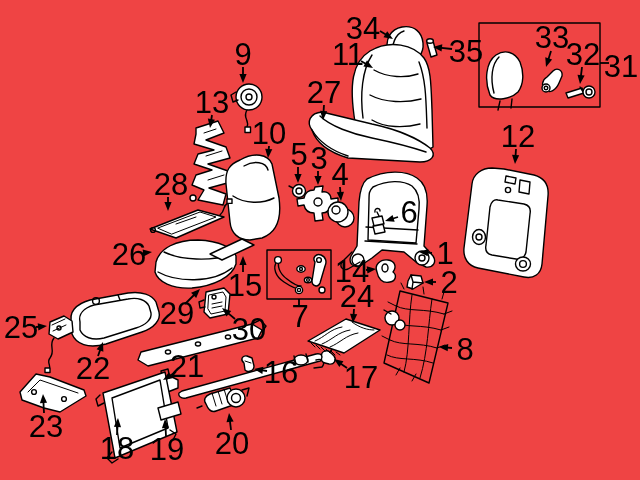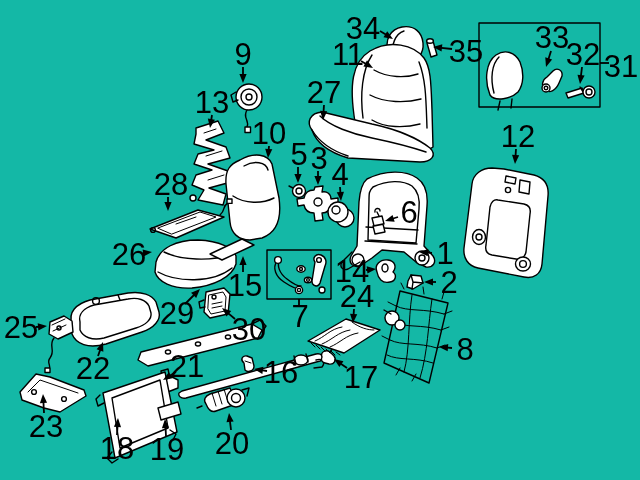--- a/index.html
+++ b/index.html
@@ -1,16 +1,16 @@
 <!DOCTYPE html>
 <html><head>
 <meta charset="utf-8">
 <style>
   html,body{margin:0;padding:0;background:#fff;}
-  #canvas{position:relative;width:640px;height:480px;background:#14b8a6;overflow:hidden;}
+  #canvas{position:relative;width:640px;height:480px;background:#ef4444;overflow:hidden;}
   svg{position:absolute;left:0;top:0;}
   .art path,.art line,.art polyline,.art circle,.art ellipse,.art rect{
     stroke:#000;stroke-width:1.4;fill:none;stroke-linejoin:round;stroke-linecap:round;}
   .art .fw{fill:#ffffff;}
   .art .thin{stroke-width:1;}
   .kitbox{stroke:#000;stroke-width:2;fill:none;}
   .callout-label{font-family:"Liberation Sans",sans-serif;font-size:31px;fill:#000;
     text-anchor:middle;dominant-baseline:central;}
   .callout-line{stroke:#000;stroke-width:1.8;}
 </style>

